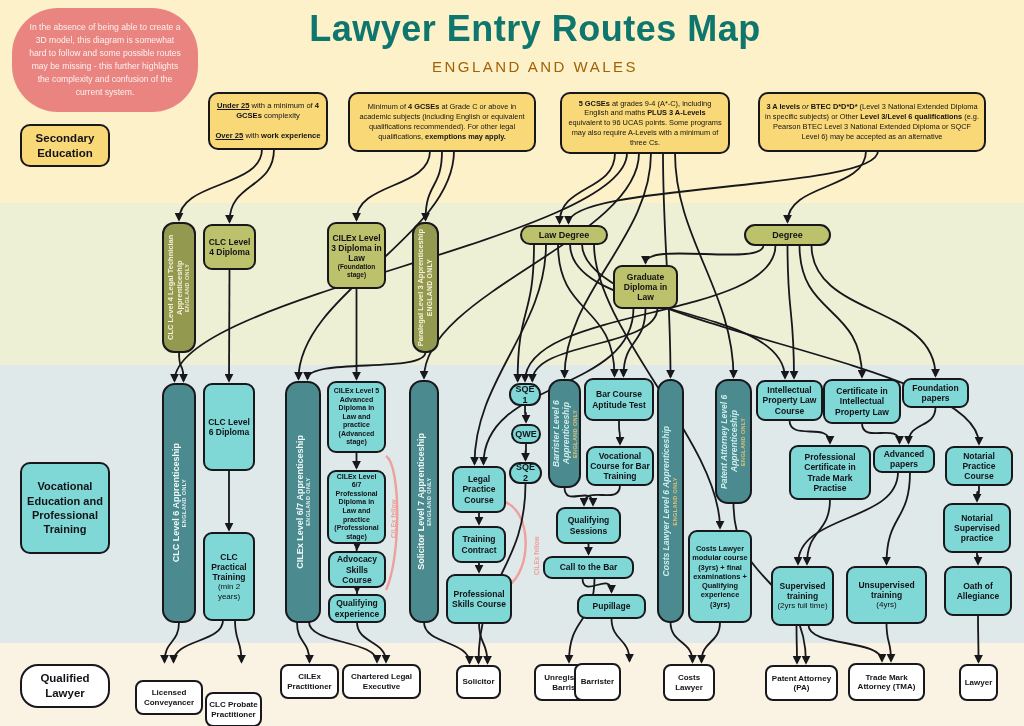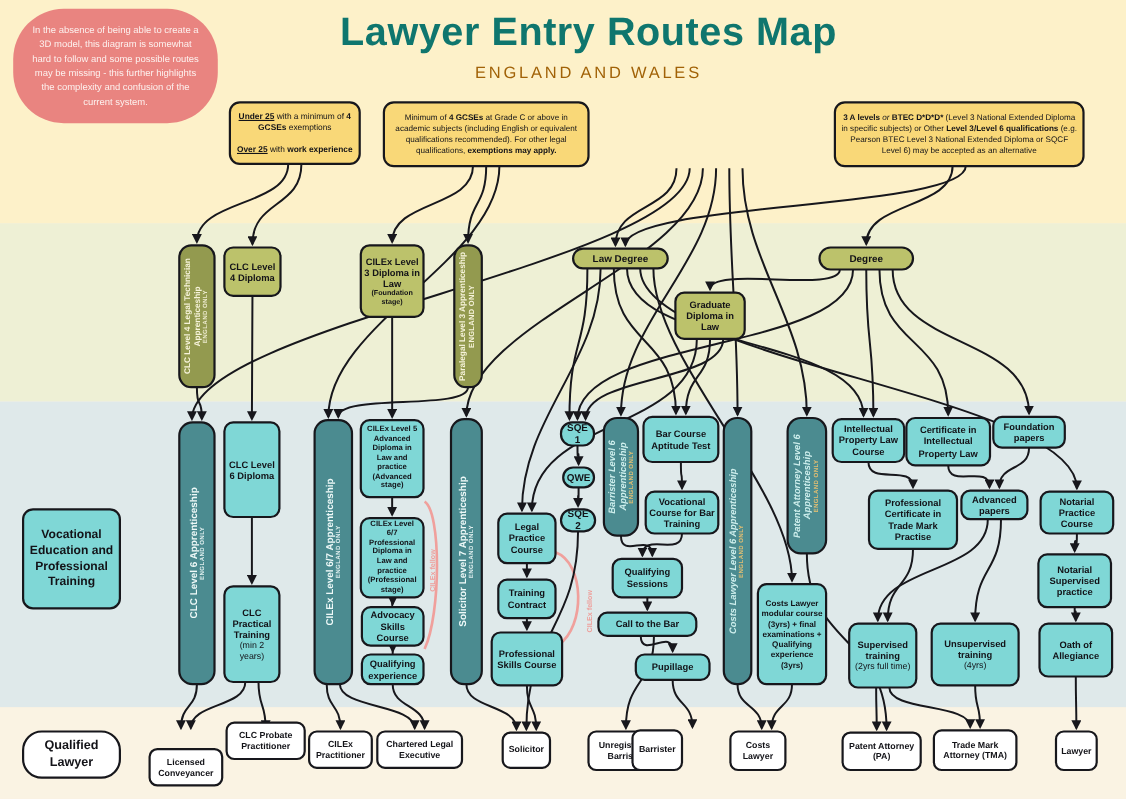--- a/index.html
+++ b/index.html
@@ -141,28 +141,32 @@
       <path d="M796.5,625 C796.5,647 797,641 797,663" class="edge" marker-end="url(#arr)"></path>
       <path d="M808.5,625 C808.5,647 882,639 882,661" class="edge" marker-end="url(#arr)"></path>
       <path d="M886.5,623 C886.5,645 891,639 891,661" class="edge" marker-end="url(#arr)"></path>
       <path d="M733.5,503 C733.5,588 806,578 806,663" class="edge" marker-end="url(#arr)"></path>
     </svg>
 
   <div class="blob" style="left:12px;top:8px;width:186px;height:104px">In the absence of being able to create a 3D model, this diagram is somewhat hard to follow and some possible routes may be missing - this further highlights the complexity and confusion of the current system.</div>
   <div class="title">Lawyer Entry Routes Map</div>
   <div class="subtitle">ENGLAND AND WALES</div>
 
+  <div class="stage stage-yellow" style="left:20px;top:124px;width:90px;height:43px">Secondary Education</div>
   <div class="stage stage-teal" style="left:20px;top:462px;width:90px;height:92px">Vocational Education and Professional Training</div>
   <div class="stage stage-white" style="left:20px;top:664px;width:90px;height:44px">Qualified Lawyer</div>
 
   <div class="reqbox" style="left:208px;top:92px;width:120px;height:58px;font-size:7.6px">
-      <div><span style="font-weight: bold; text-decoration: underline;">Under 25</span><span> with a minimum of </span><span style="font-weight: bold;">4 GCSEs</span><span> exemptions</span><br><br><span style="font-weight: bold; text-decoration: underline;">Over 25</span><span> with </span><span style="font-weight: bold;">work experience</span></div>
+      <div><span style="font-weight: bold; text-decoration: underline;">Under 25</span><span> with a minimum of </span><span style="font-weight: bold;">4 GCSEs</span><span> complexity</span><br><br><span style="font-weight: bold; text-decoration: underline;">Over 25</span><span> with </span><span style="font-weight: bold;">work experience</span></div>
     </div>
   <div class="reqbox" style="left:348px;top:92px;width:188px;height:60px">
       <div><span>Minimum of </span><span style="font-weight: bold;">4 GCSEs</span><span> at Grade C or above in academic subjects (including English or equivalent qualifications recommended). For other legal qualifications, </span><span style="font-weight: bold;">exemptions may apply.</span></div>
+    </div>
+  <div class="reqbox" style="left:560px;top:92px;width:170px;height:62px">
+      <div><span style="font-weight: bold;">5 GCSEs</span><span> at grades 9-4 (A*-C), including English and maths </span><span style="font-weight: bold;">PLUS 3 A-Levels</span><span> equivalent to 96 UCAS points. Some programs may also require A-Levels with a minimum of three Cs.</span></div>
     </div>
   <div class="reqbox" style="left:758px;top:92px;width:228px;height:60px">
       <div><span style="font-weight: bold;">3 A levels</span><span style="font-style: italic;"> or </span><span style="font-weight: bold;">BTEC D*D*D*</span><span> (Level 3 National Extended Diploma in specific subjects) or Other </span><span style="font-weight: bold;">Level 3/Level 6 qualifications</span><span> (e.g. Pearson BTEC Level 3 National Extended Diploma or SQCF Level 6) may be accepted as an alternative</span></div>
     </div>
 
   <div class="node bar olivebar" style="left:162px;top:222px;width:34px;height:131px">
       <div class="v">
         <span class="blabel" style="font-size:7.5px">CLC Level 4 Legal Technician Apprenticeship</span>
         <span class="bcap">ENGLAND ONLY</span>
       </div>
@@ -310,21 +314,21 @@
       <span>Unsupervised training</span>
       <span class="sub-light">(4yrs)</span>
     </div>
   <div class="node teal" style="left:944px;top:566px;width:68px;height:50px">
       <span>Oath of Allegiance</span>
     </div>
 
   <div class="node whitebox" style="left:135px;top:680px;width:68px;height:35px">
       <span>Licensed Conveyancer</span>
     </div>
-  <div class="node whitebox" style="left:205px;top:656px;width:73px;height:35px">
+  <div class="node whitebox" style="left:205px;top:692px;width:57px;height:35px">
       <span>CLC Probate Practitioner</span>
     </div>
   <div class="node whitebox" style="left:280px;top:664px;width:59px;height:35px">
       <span>CILEx Practitioner</span>
     </div>
   <div class="node whitebox" style="left:342px;top:664px;width:79px;height:35px">
       <span>Chartered Legal Executive</span>
     </div>
   <div class="node whitebox" style="left:456px;top:665px;width:45px;height:34px">
       <span>Solicitor</span>

